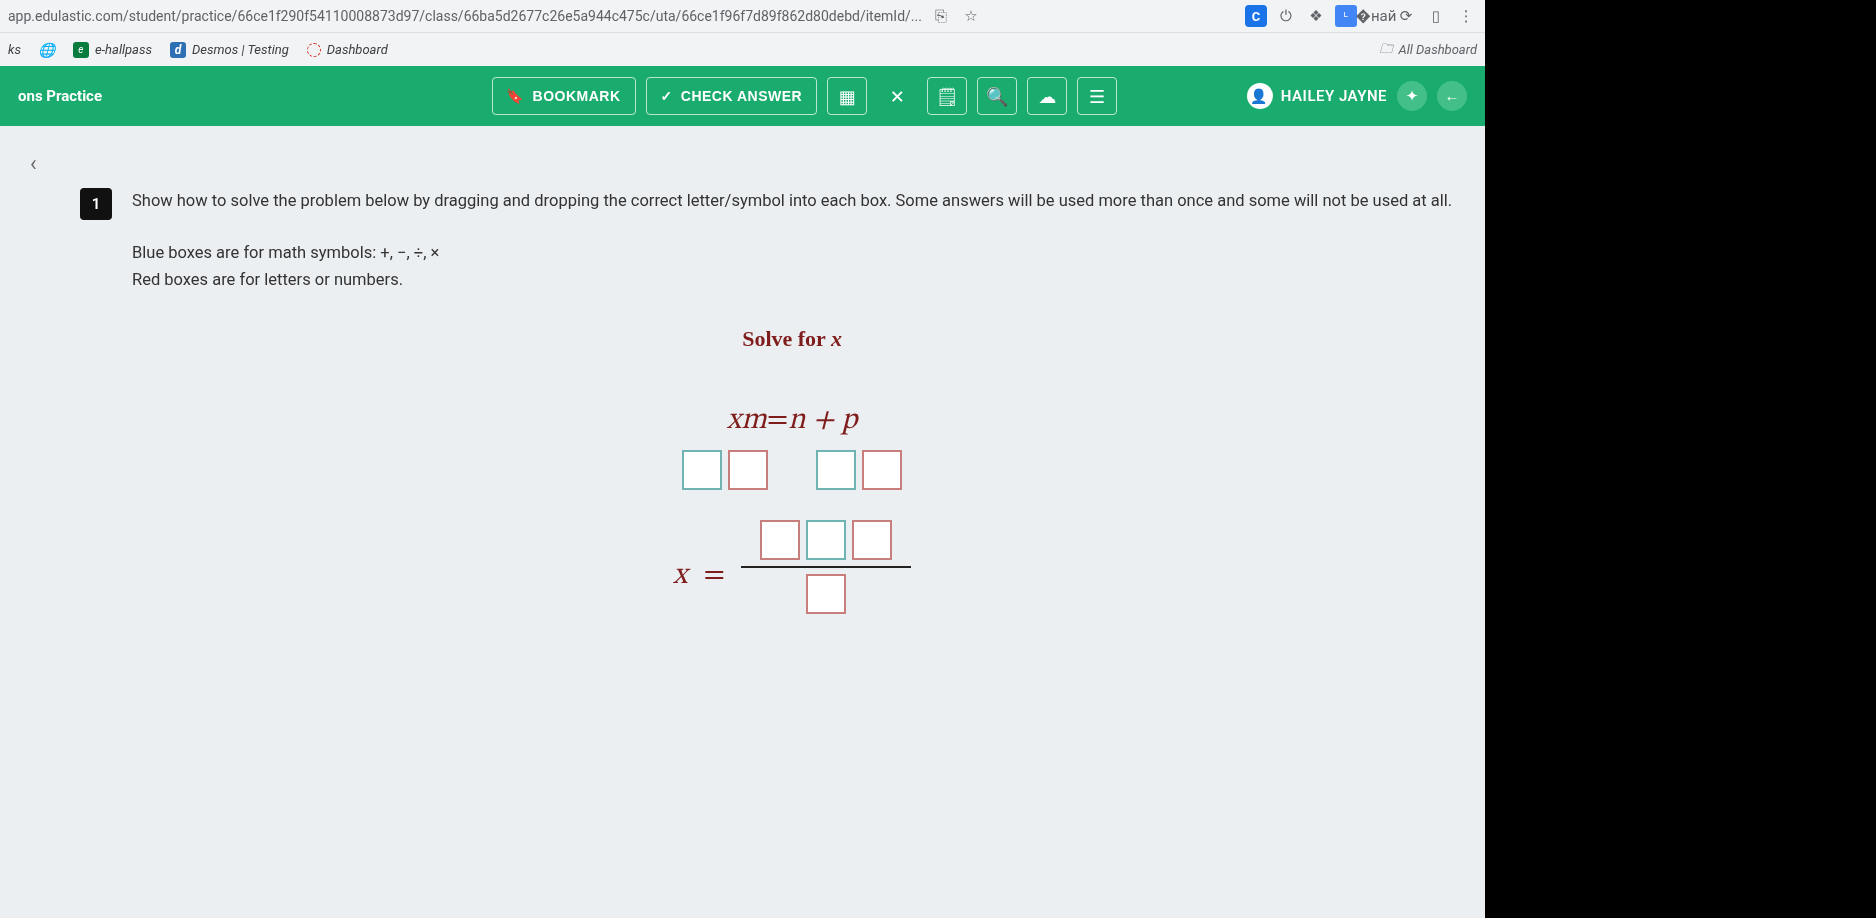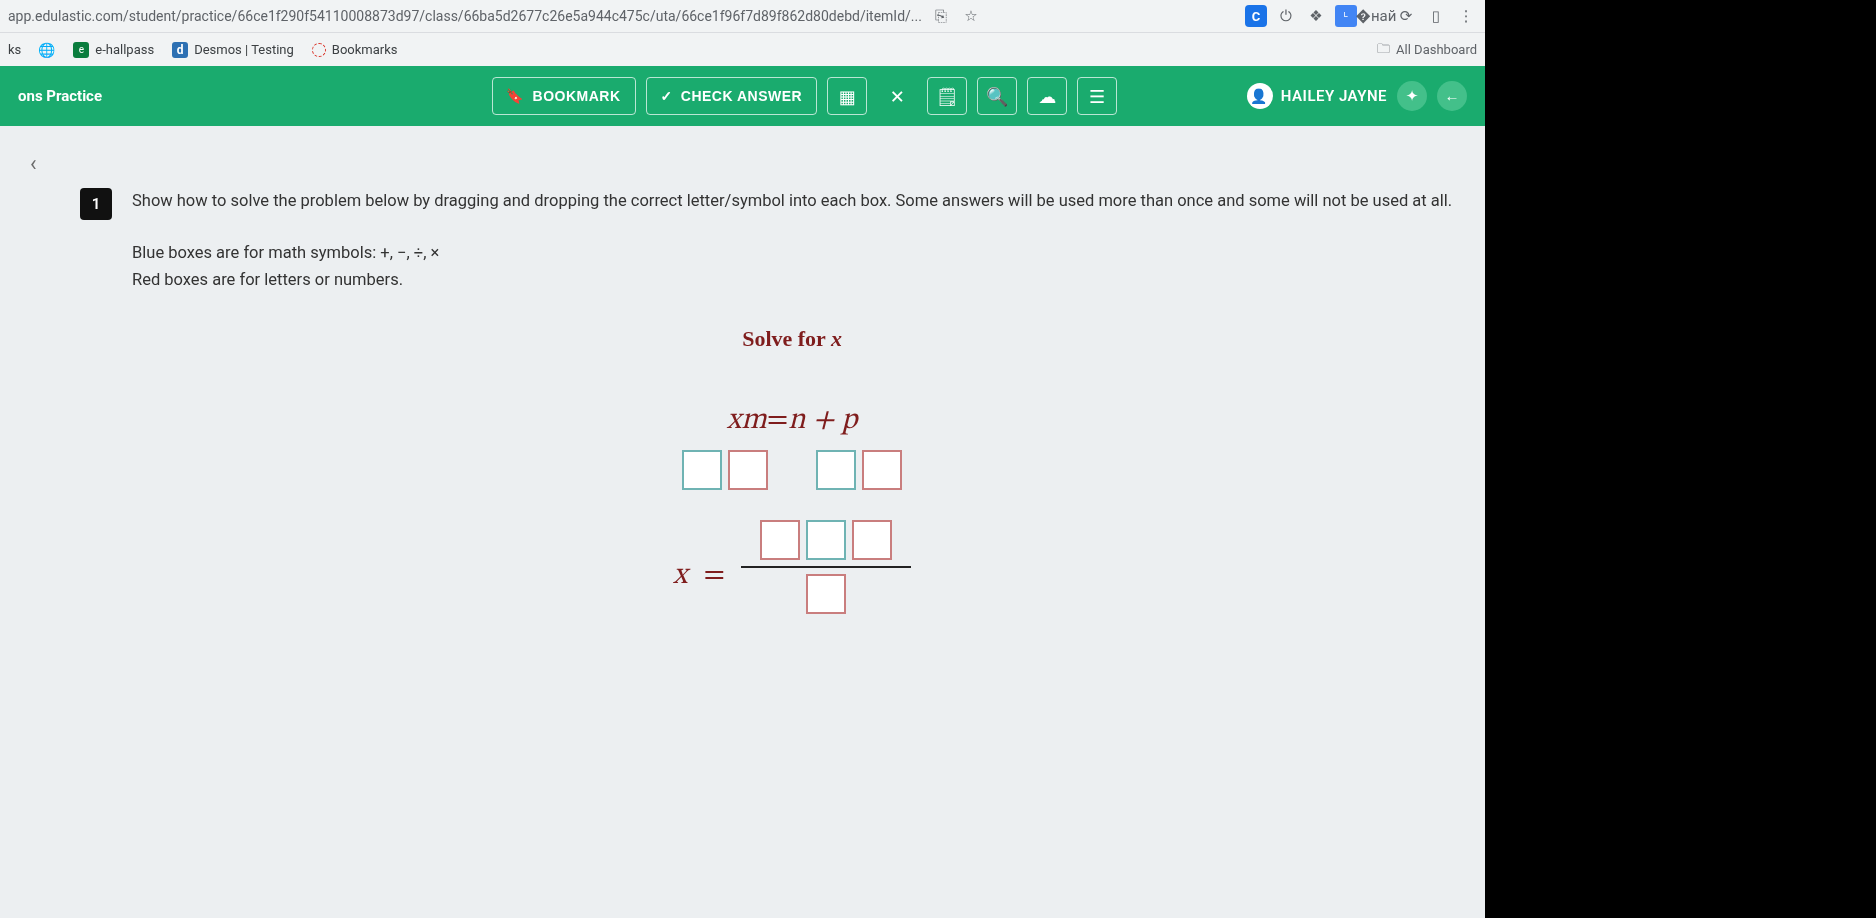--- a/index.html
+++ b/index.html
@@ -52,20 +52,21 @@
   .bookmarks-bar {
     height: 34px;
     background: #f1f3f4;
     border-top: 1px solid #dadce0;
     display: flex;
     align-items: center;
     padding: 0 8px;
     gap: 18px;
     font-size: 13px;
     color: #3c4043;
+    font-style: italic;
   }
   .bm-item {
     display: inline-flex;
     align-items: center;
     gap: 6px;
     cursor: pointer;
   }
   .bm-icon {
     width: 16px;
     height: 16px;
@@ -278,21 +279,21 @@
     <span class="bm-item">
       <span class="bm-icon green">e</span>
       <span>e-hallpass</span>
     </span>
     <span class="bm-item">
       <span class="bm-icon blue-d">d</span>
       <span>Desmos | Testing</span>
     </span>
     <span class="bm-item">
       <span class="bm-icon dashed"></span>
-      <span>Bookmarks</span>
+      <span>Dashboard</span>
     </span>
     <div class="right">
       <span>🗀</span>
       <span class="bm-item">
         <span>All Dashboard</span>
       </span>
     </div>
   </div>
 
   <div class="app-header">

